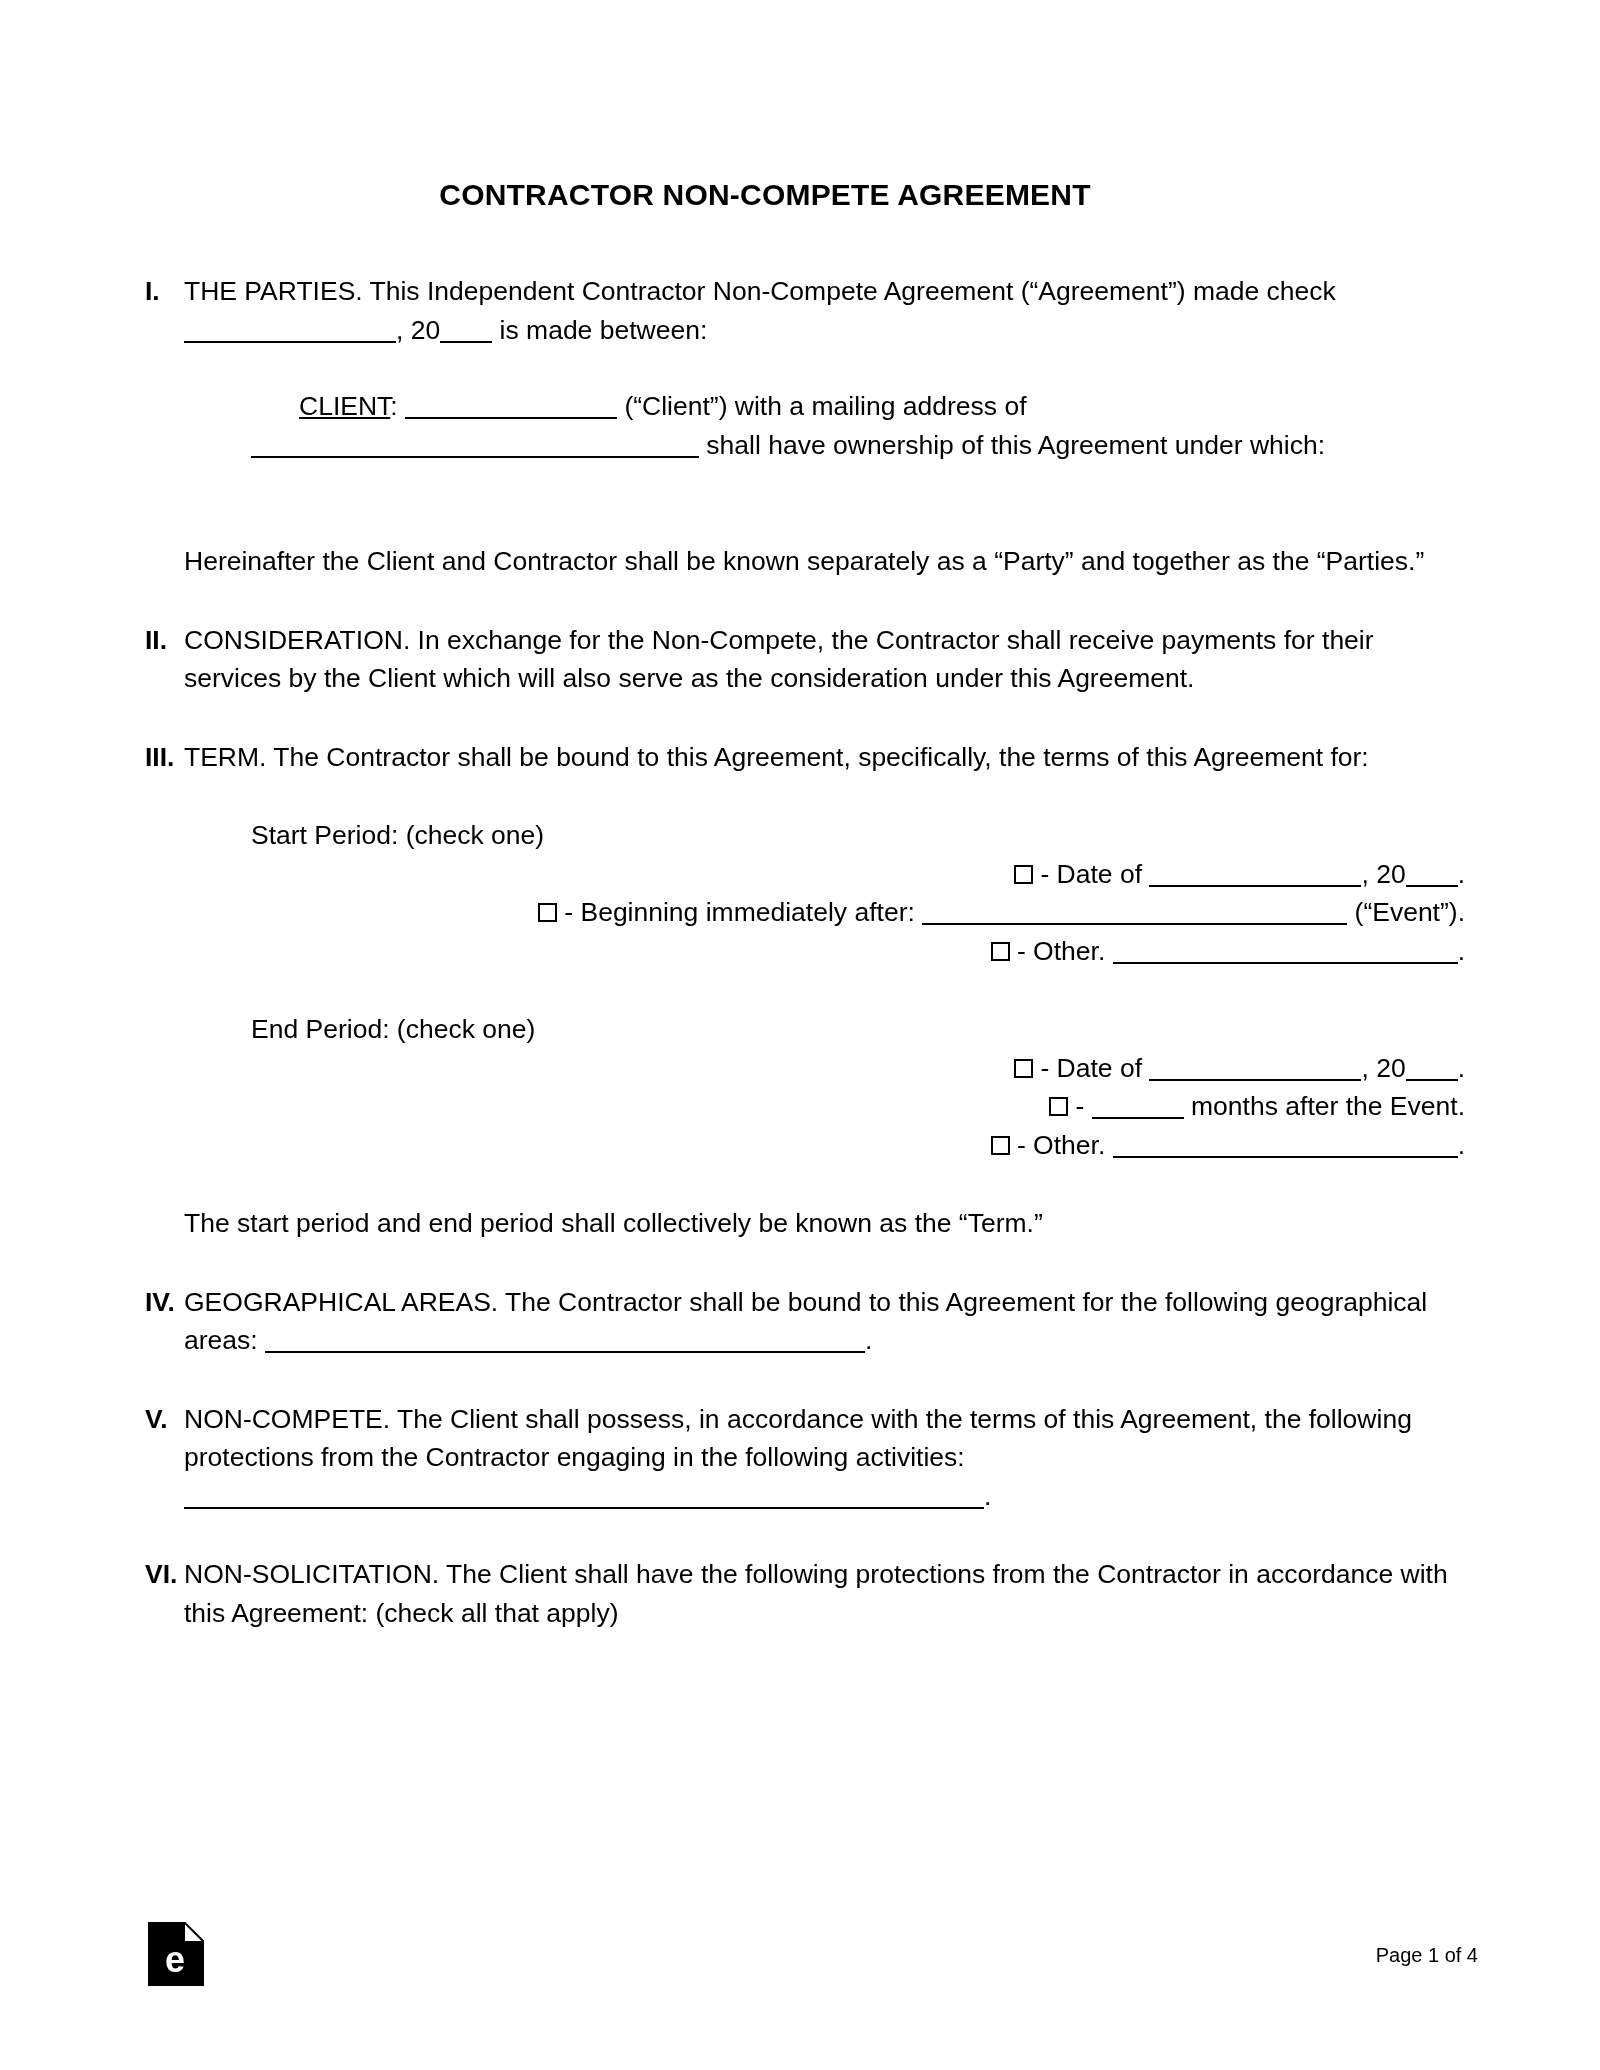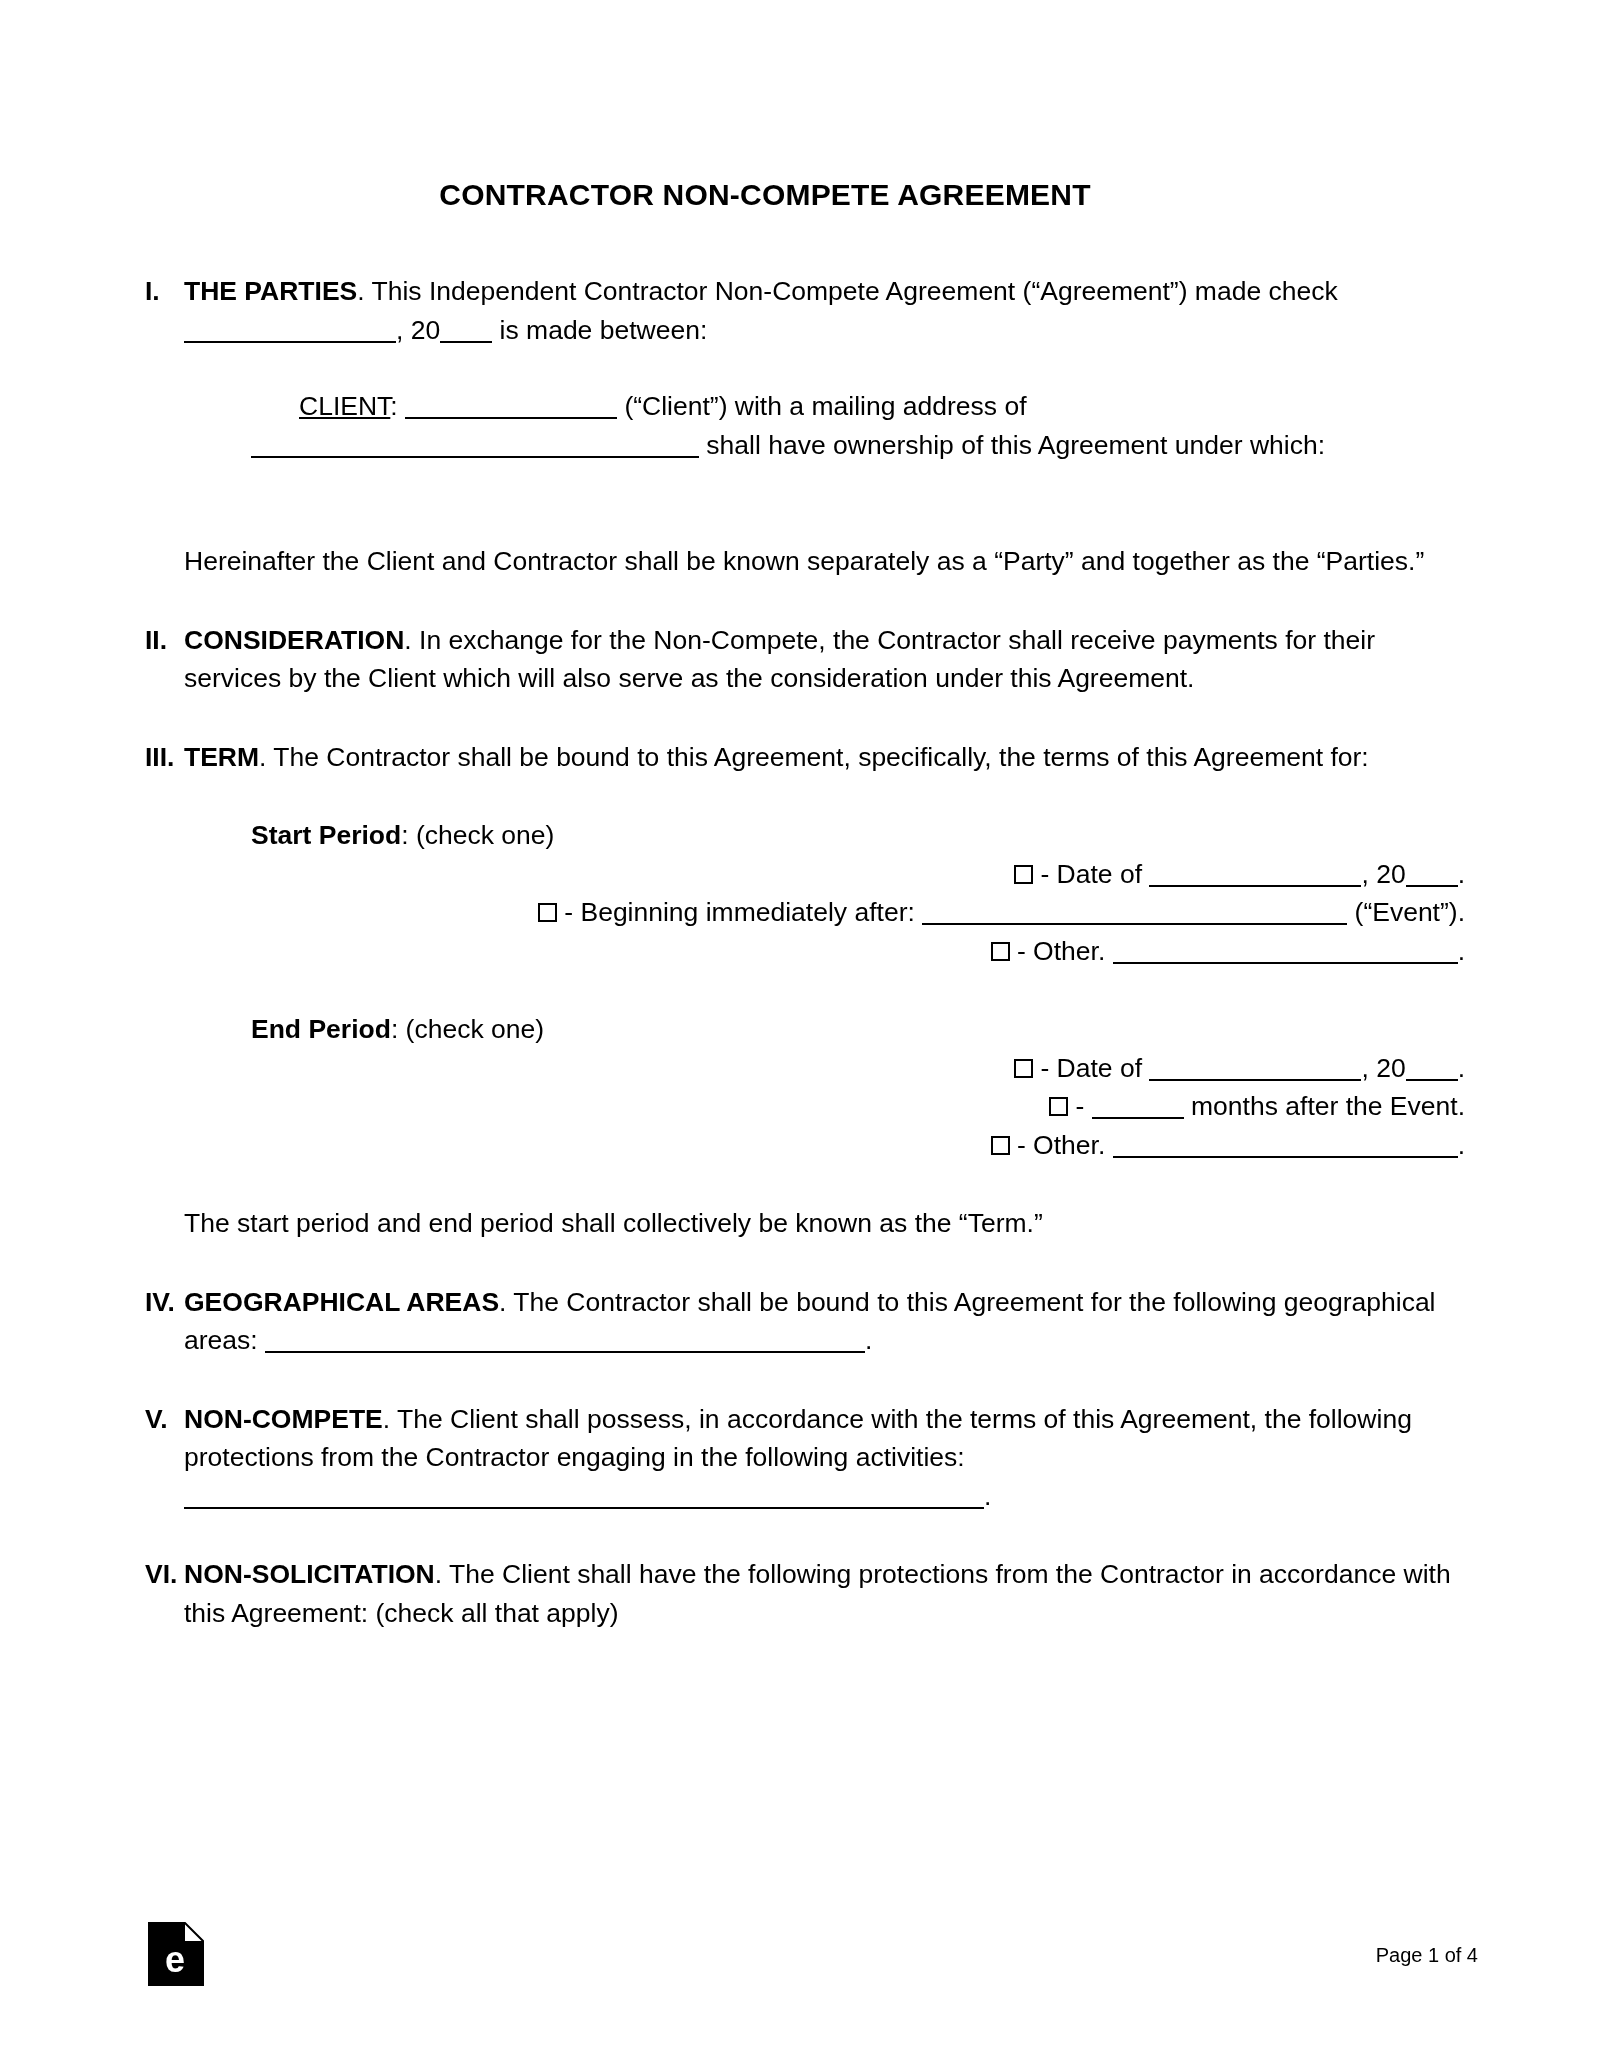--- a/index.html
+++ b/index.html
@@ -53,21 +53,21 @@
     margin-bottom:0;
   }
   .section .num {
     position:absolute;
     left:0;
     top:0;
     font-weight:bold;
     white-space:nowrap;
   }
   .section .heading {
-    font-weight:bold;
+    font-weight:normal;
     text-align:right;
   }
 
   .gap-sm { height:38px; }
   .gap-md { height:40px; }
 
   
   .indent-1 { padding-left:67px; }    
   .indent-2 { padding-left:233px;text-align:right; }   
 

